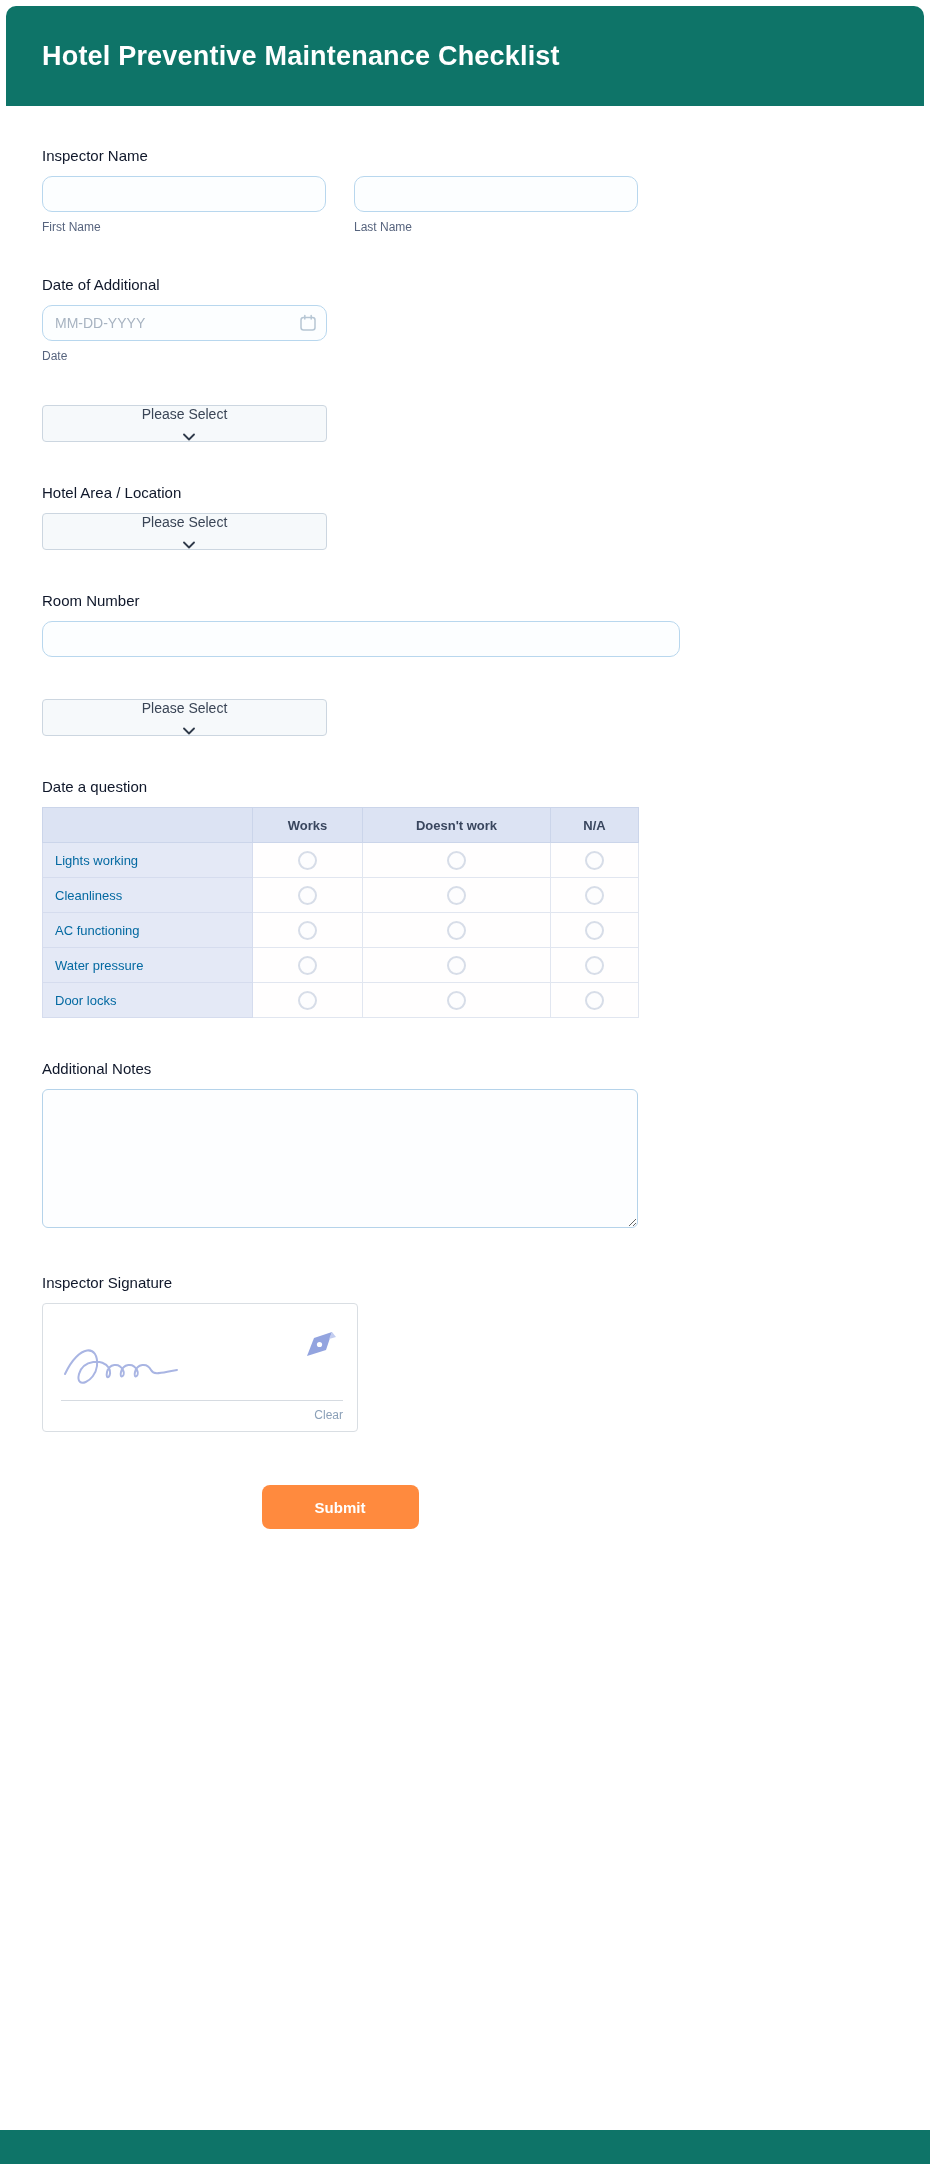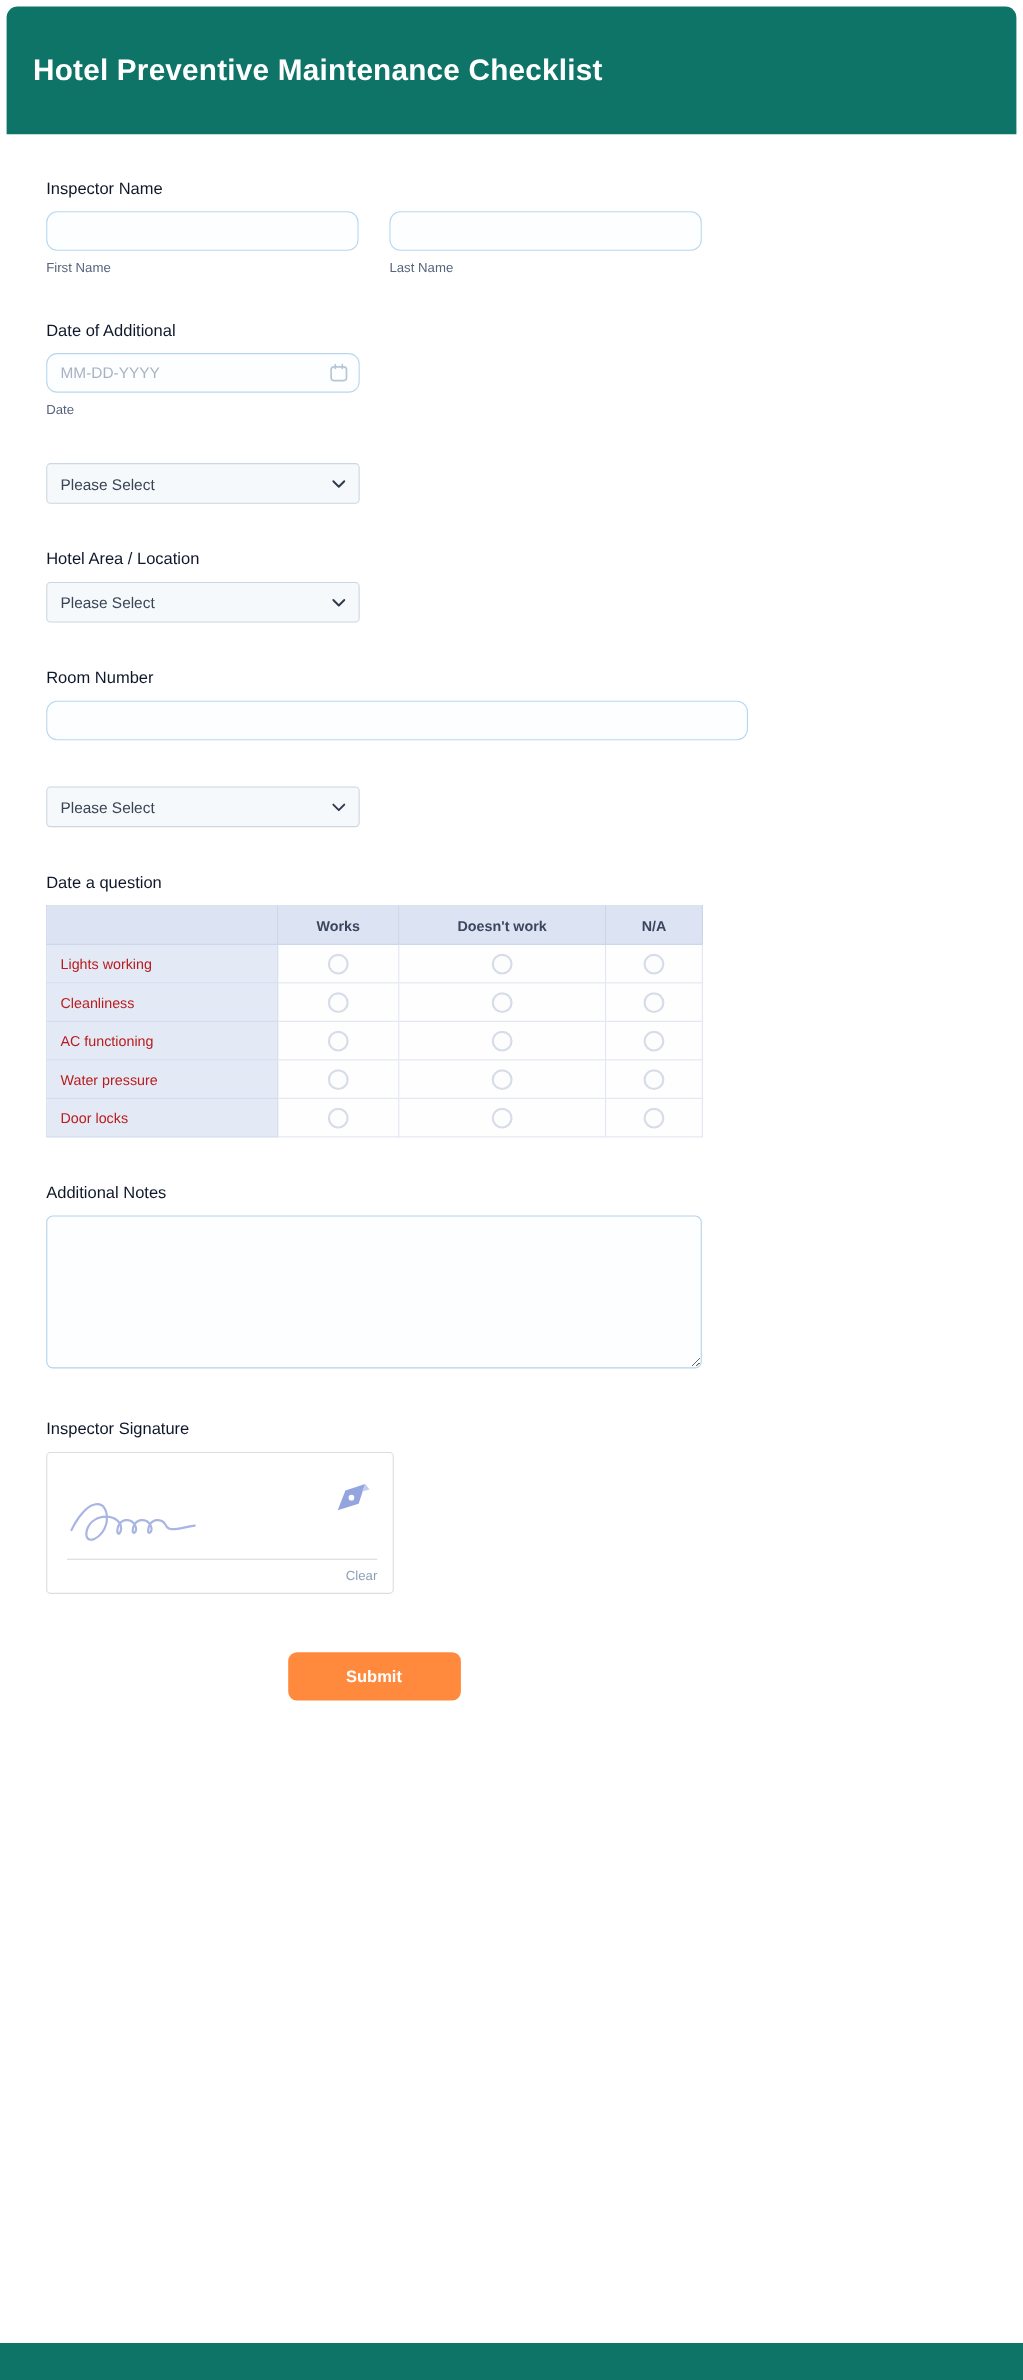--- a/index.html
+++ b/index.html
@@ -10,25 +10,25 @@
   html,body{margin:0;padding:0;}
   body{
     width:930px;
     background:#ffffff;
     font-family:"Liberation Sans", sans-serif;
     color:#2c3345;
   }
   .page{position:relative;width:930px;height:2164px;background:#fff;overflow:hidden;}
   .form-header{
     margin:6px 6px 0 6px;
-    height:116px;
+    height:100px;
     background:var(--header-bg);
     border-radius:10px 10px 0 0;
     display:flex;align-items:center;
-    padding-left:24px;
+    padding-left:36px;
   }
   .form-header h1{
     margin:0;color:#ffffff;font-size:27px;font-weight:bold;letter-spacing:.2px;
   }
   .content{padding:41px 0 0 42px;width:680px;}
   .field{margin-bottom:42px;}
   .label{font-size:15px;font-weight:normal;color:#0f172a;margin-bottom:12px;}
   .name-row{display:flex;gap:28px;width:596px;}
   .name-col{flex:1;}
   input.text{
@@ -40,32 +40,32 @@
   input.text::placeholder{color:#a7b3c1;}
   .sublabel{font-size:12px;color:#57647e;margin-top:8px;}
   .w285{width:285px;}
   .date-wrap{position:relative;width:285px;}
   .cal-icon{position:absolute;right:10px;top:50%;transform:translateY(-50%);line-height:0;}
   .select{
     width:285px;height:37px;
     border:1px solid #ccd6e0;border-radius:4px;
     background:#f6f9fb;
     display:flex;align-items:center;justify-content:space-between;
-    padding:0 12px;font-size:14px;color:#3a4556;cursor:pointer;
+    padding:0 12px;font-size:14px;color:#3a4556;cursor:pointer;flex-direction:column;
   }
   .chev{line-height:0;margin-left:8px;}
   
   table.matrix{border-collapse:collapse;width:596px;font-size:13px;table-layout:fixed;padding-left:32px;}
   table.matrix th, table.matrix td{height:35px;padding:0;}
   table.matrix th{
     background:#dce3f3;color:#39465e;font-weight:bold;
     border:1px solid #cbd5ea;text-align:center;font-size:13px;
   }
   table.matrix td.rowlabel{
-    background:#e4e9f6;color:#b91c1c;text-align:left;padding-left:12px;
+    background:#e4e9f6;color:#0369a1;text-align:left;padding-left:12px;
     border:1px solid #d5dcee;font-size:13px;
   }
   table.matrix td.cell{background:#fffefe;border:1px solid #e1e6f0;text-align:center;}
   .radio{
     display:inline-block;width:19px;height:19px;border-radius:50%;
     border:2px solid #d7dde8;background:#fdfdfe;vertical-align:middle;cursor:pointer;
   }
   textarea.notes{
     width:596px;height:139px;
     border:1px solid #b5d3ea;border-radius:6px;background:#fdfeff;

